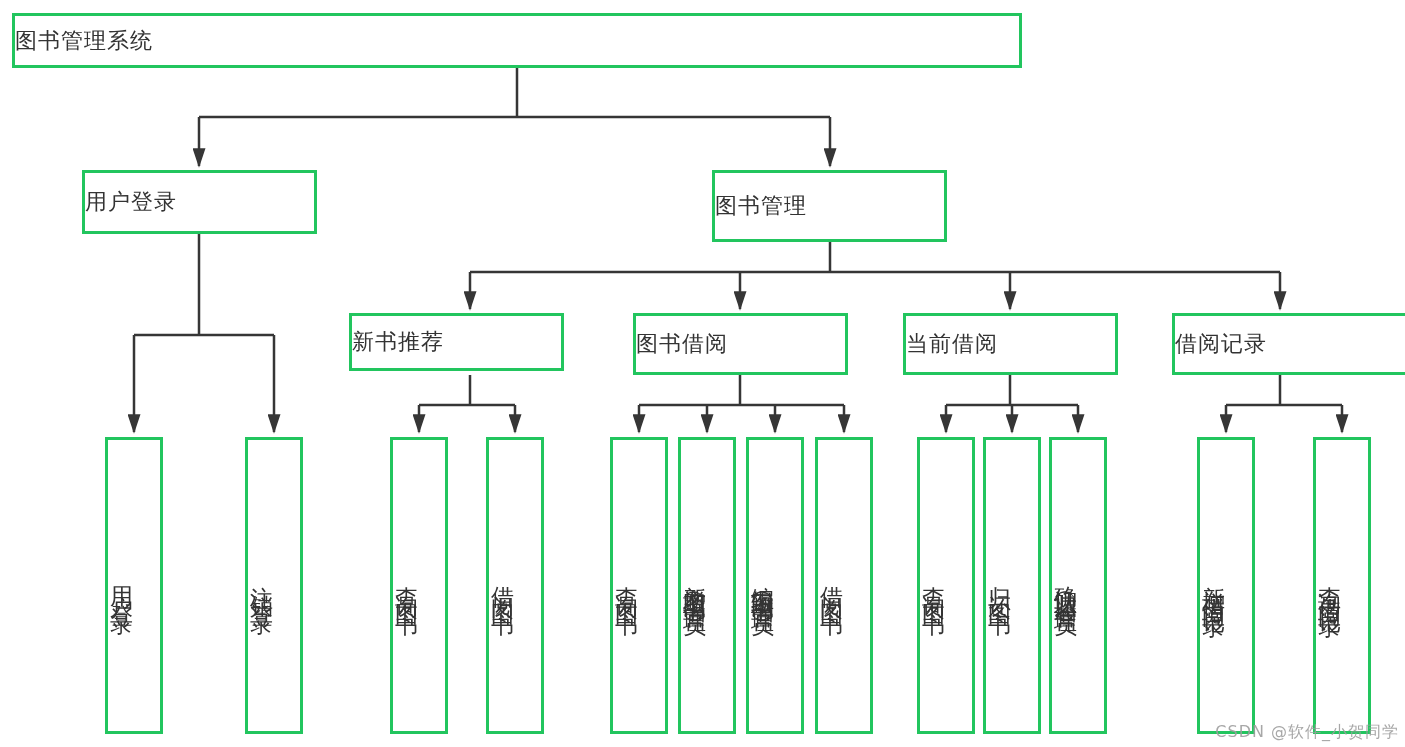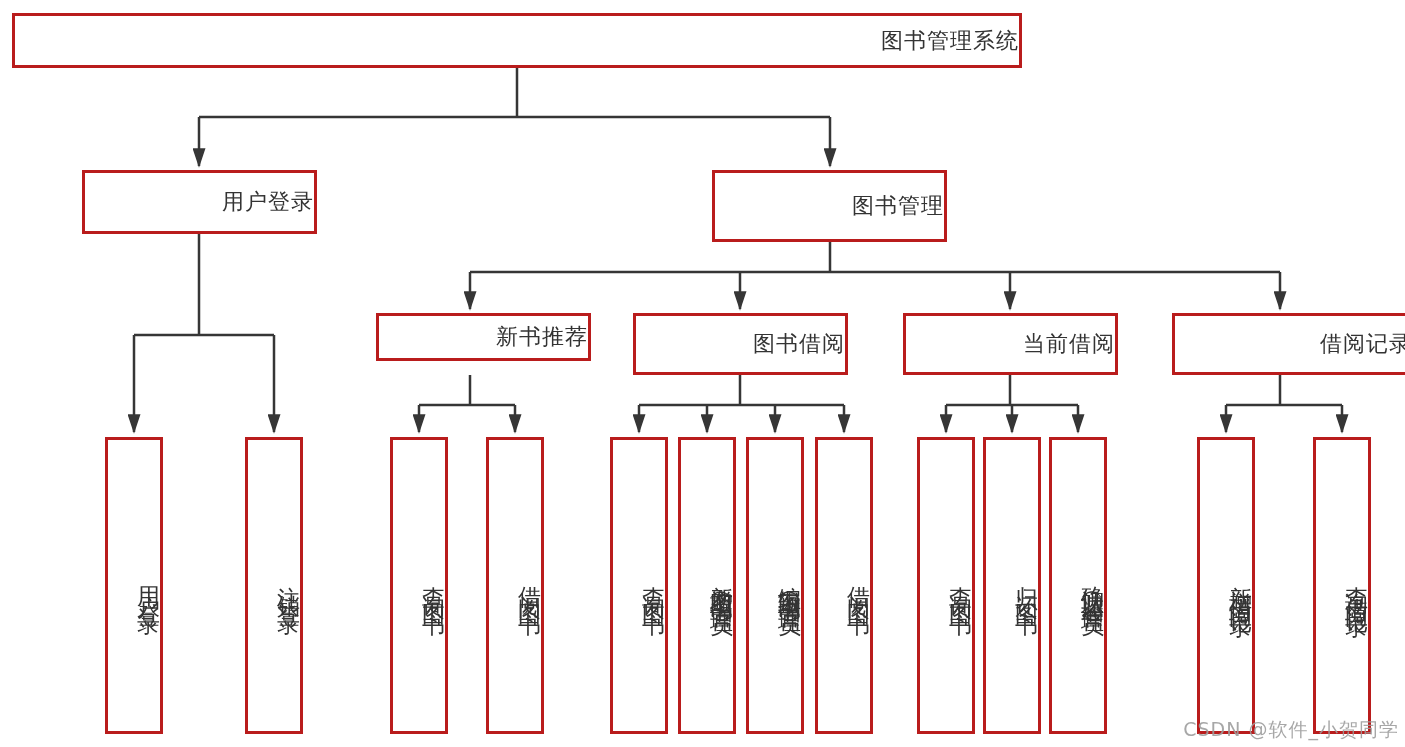--- a/index.html
+++ b/index.html
@@ -9,42 +9,43 @@
     height:747px;
     background:#ffffff;
     overflow:hidden;
     font-family:"DejaVu Sans","Liberation Sans",sans-serif;
   }
   .wires { position:absolute; left:0; top:0; z-index:1; }
   .node {
     position:absolute;
     box-sizing:border-box;
     background:#ffffff;
-    border:3px solid #b91c1c;
+    border:3px solid #22c55e;
     display:flex;
     align-items:center;
-    justify-content:flex-end;
+    justify-content:flex-start;
     color:#333333;
     z-index:2;
+    font-family:Liberation Mono, monospace;
   }
   .hnode { font-size:22px; letter-spacing:1px; }
   .vnode span {
     writing-mode:vertical-rl;
     text-orientation:mixed;
     font-size:23px;
     letter-spacing:6px;
     line-height:1;
   }
   .vnode.sp9 span { letter-spacing:9px; }
   .vnode.sp4 span { letter-spacing:4px; }
   .watermark {
     position:absolute;
     right:6px;
     bottom:4px;
-    font-size:19px;
+    font-size:16px;
     color:#9e9e9e;
     opacity:0.9;
     z-index:3;
     letter-spacing:1px;
     white-space:nowrap;
   }
 </style>
 </head>
 <body>
 
@@ -92,21 +93,21 @@
     <span>图书管理系统</span>
   </div>
 
   <div class="node hnode" style="left:82px;top:170px;width:235px;height:64px">
     <span>用户登录</span>
   </div>
   <div class="node hnode" style="left:712px;top:170px;width:235px;height:72px">
     <span>图书管理</span>
   </div>
 
-  <div class="node hnode" style="left:376px;top:313px;width:215px;height:48px">
+  <div class="node hnode" style="left:349px;top:313px;width:215px;height:58px">
     <span>新书推荐</span>
   </div>
   <div class="node hnode" style="left:633px;top:313px;width:215px;height:62px">
     <span>图书借阅</span>
   </div>
   <div class="node hnode" style="left:903px;top:313px;width:215px;height:62px">
     <span>当前借阅</span>
   </div>
   <div class="node hnode" style="left:1172px;top:313px;width:243px;height:62px">
     <span>借阅记录</span>

